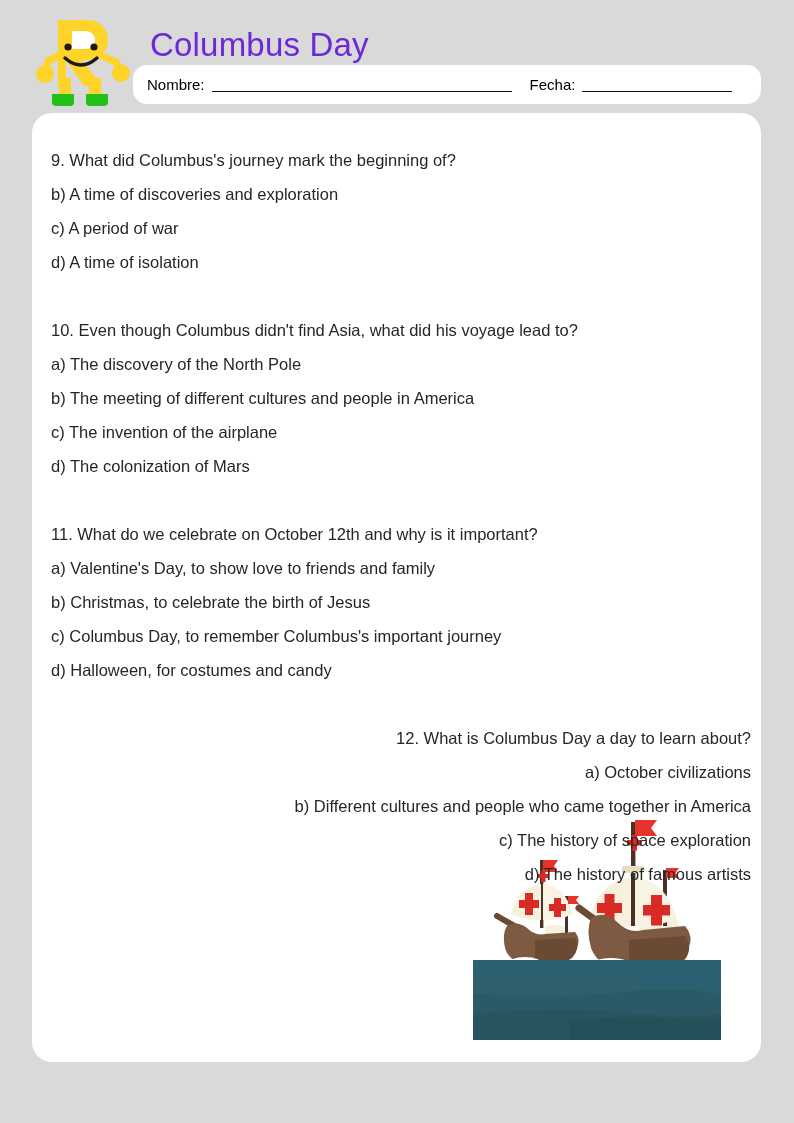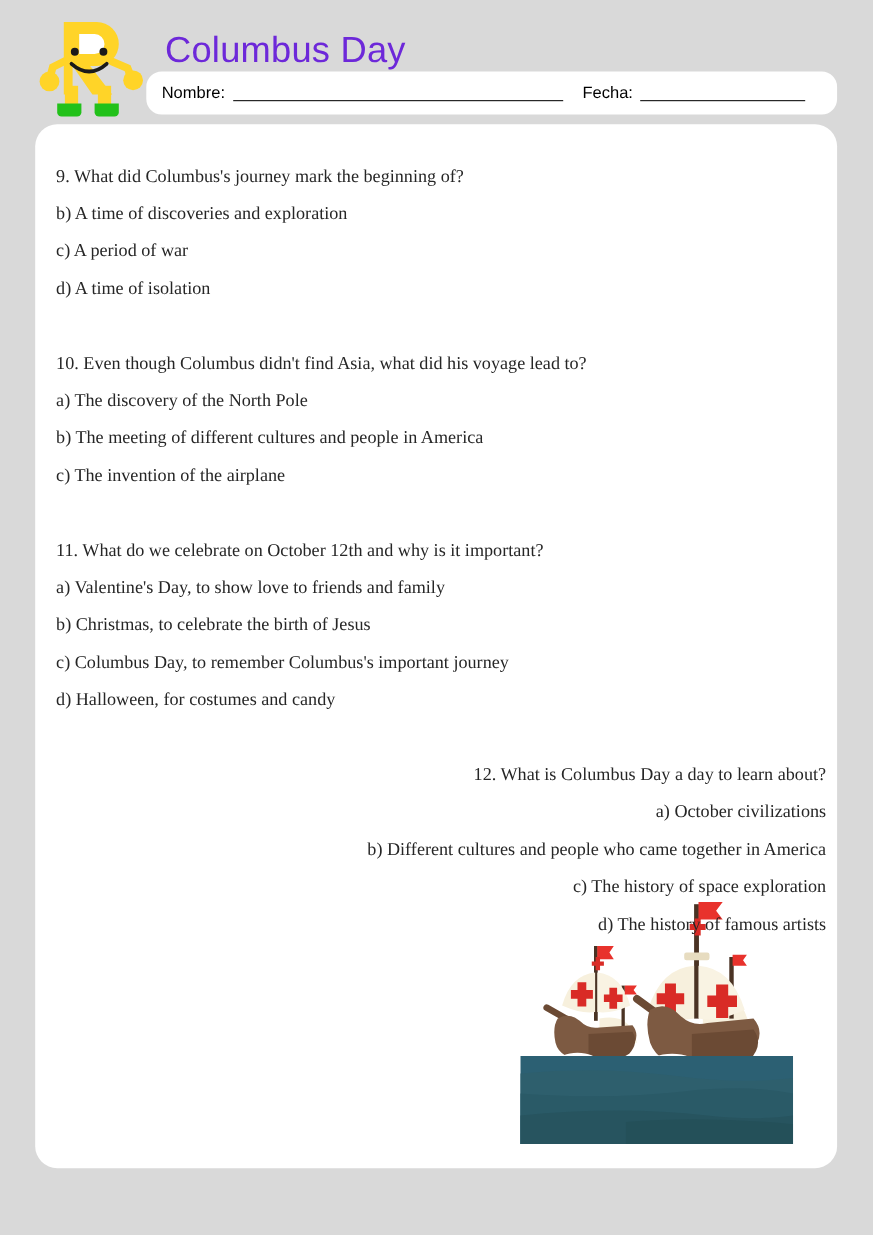--- a/index.html
+++ b/index.html
@@ -95,21 +95,20 @@
     border-radius: 20px;
     overflow: hidden;
   }
 
   .questions {
     position: absolute;
     left: 19px;
     top: 30px;
     width: 700px;
     z-index: 3;
-    font-family: Liberation Serif, serif;
   }
 
   .qblock { margin-bottom: 34px; }
   .qblock:last-child { margin-bottom: 16px; text-align: right; }
 
   .q-prompt {
     font-size: 16.5px;
     line-height: 34px;
     color: #262626;
     white-space: nowrap;
@@ -261,20 +260,21 @@
       <div class="q-option">b) A time of discoveries and exploration</div>
       <div class="q-option">c) A period of war</div>
       <div class="q-option">d) A time of isolation</div>
     </div>
 
     <div class="qblock">
       <div class="q-prompt">10. Even though Columbus didn't find Asia, what did his voyage lead to?</div>
       <div class="q-option">a) The discovery of the North Pole</div>
       <div class="q-option">b) The meeting of different cultures and people in America</div>
       <div class="q-option">c) The invention of the airplane</div>
+      <div class="q-option">d) The colonization of Mars</div>
     </div>
 
     <div class="qblock">
       <div class="q-prompt">11. What do we celebrate on October 12th and why is it important?</div>
       <div class="q-option">a) Valentine's Day, to show love to friends and family</div>
       <div class="q-option">b) Christmas, to celebrate the birth of Jesus</div>
       <div class="q-option">c) Columbus Day, to remember Columbus's important journey</div>
       <div class="q-option">d) Halloween, for costumes and candy</div>
     </div>
 

